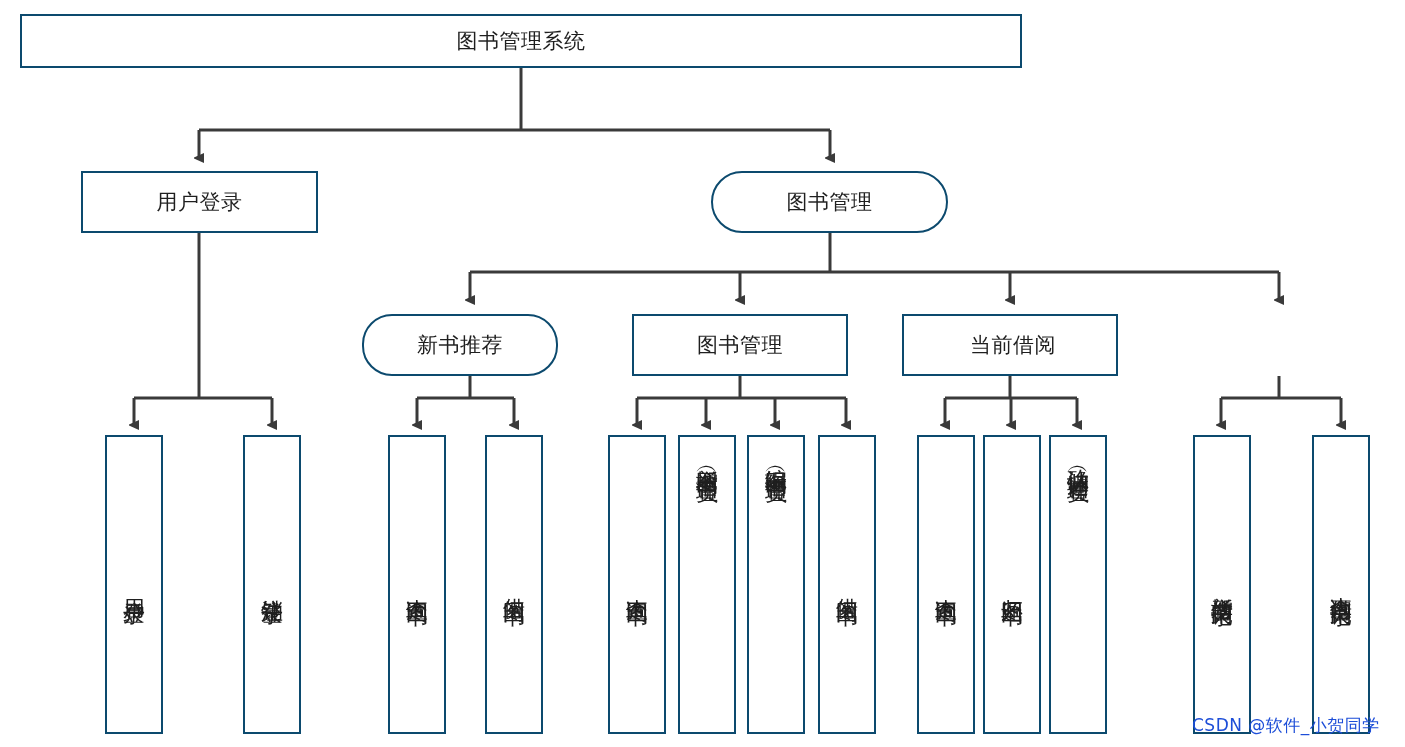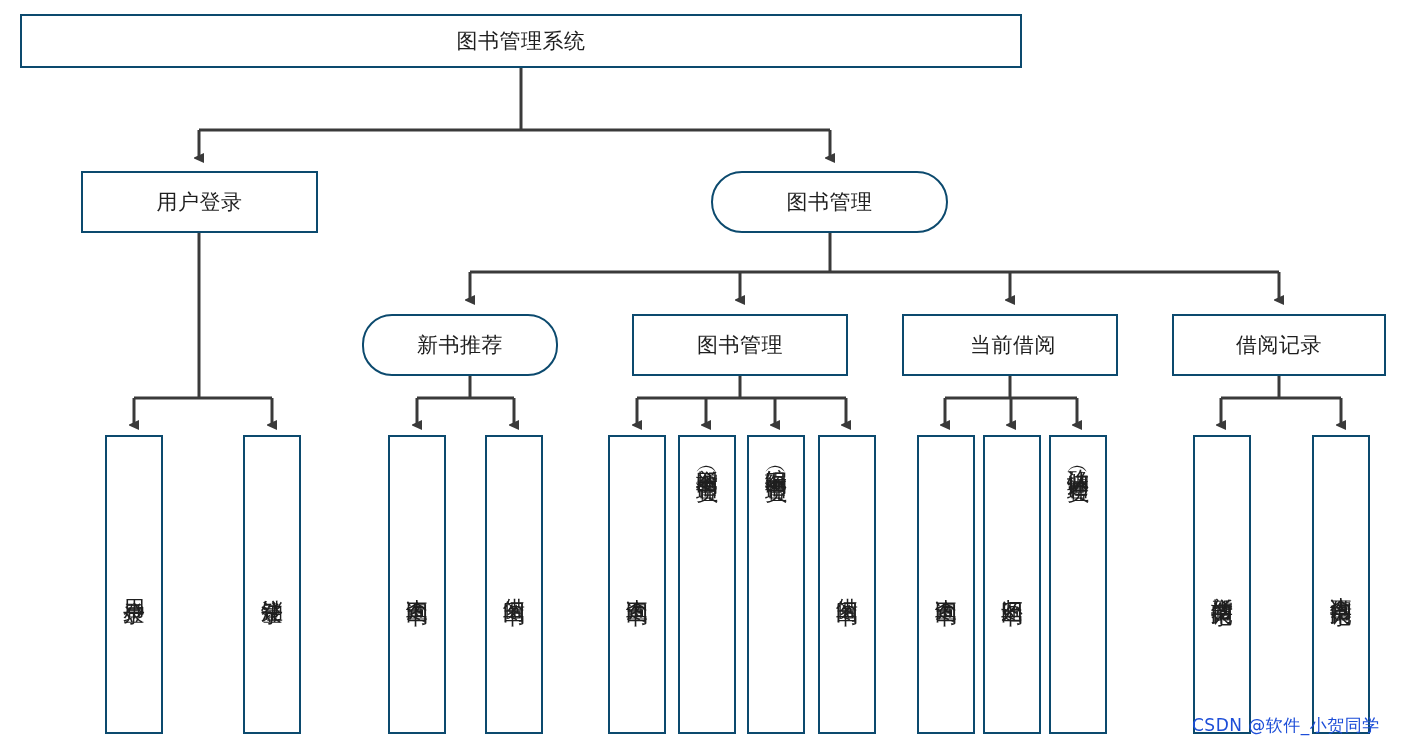--- a/index.html
+++ b/index.html
@@ -131,23 +131,20 @@
 
   <div class="node" style="left:362px; top:314px; width:196px; height:62px;border-radius:30px;">
     <span class="label">新书推荐</span>
   </div>
   <div class="node" style="left:632px; top:314px; width:216px; height:62px;">
     <span class="label">图书管理</span>
   </div>
   <div class="node" style="left:902px; top:314px; width:216px; height:62px;padding-left:6px;">
     <span class="label">当前借阅</span>
   </div>
-  <div class="node" style="left:1172px; top:314px; width:214px; height:62px;">
-    <span class="label">借阅记录</span>
-  </div>
 
   <div class="node vert mid" style="left:105px; top:435px; width:58px; height:299px;">
     <span class="label">用户登录</span>
   </div>
   <div class="node vert mid" style="left:243px; top:435px; width:58px; height:299px;">
     <span class="label">注销登录</span>
   </div>
 
   <div class="node vert mid" style="left:388px; top:435px; width:58px; height:299px;">
     <span class="label">查询图书</span>

